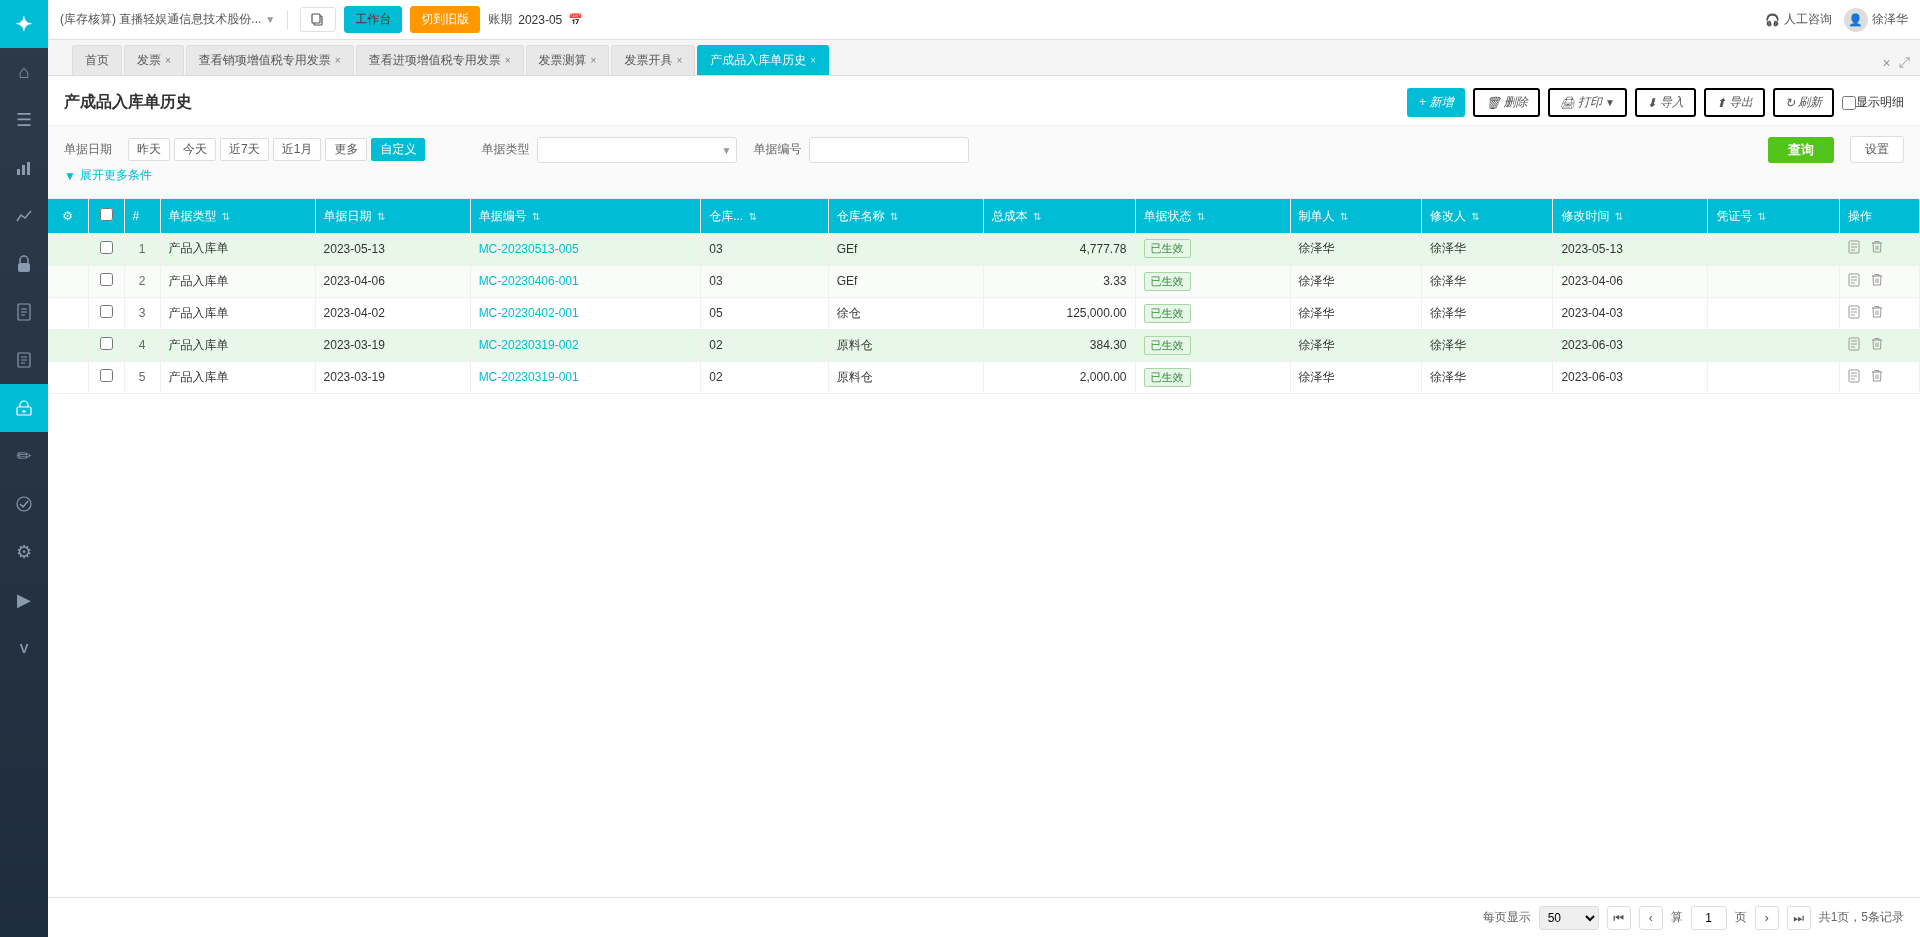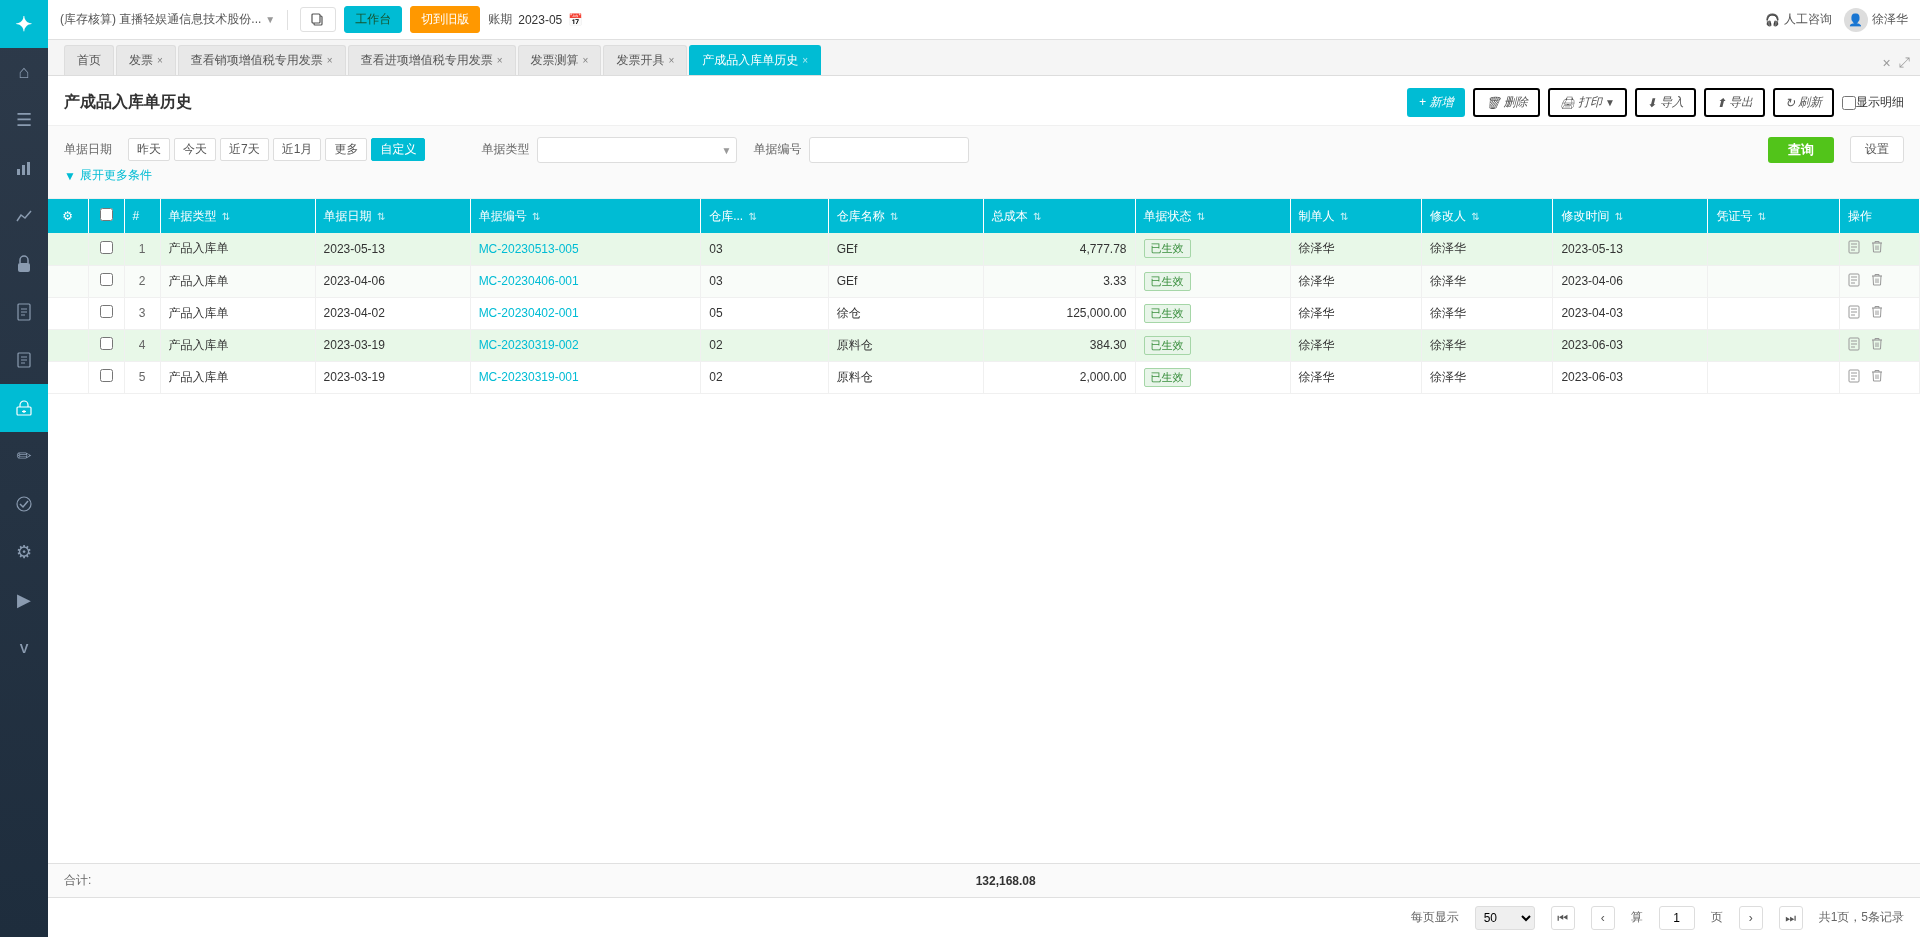--- a/index.html
+++ b/index.html
@@ -75,21 +75,21 @@
       padding: 4px 10px;
       border: 1px solid #e0e0e0;
       border-radius: 3px;
       background: #fff;
       cursor: pointer;
       font-size: 12px;
       color: #555;
     }
     .topbar-btn.primary {
       background: #00bcd4;
-      color: #14532d;
+      color: #7f1d1d;
       border-color: #00bcd4;
     }
     .topbar-btn.orange {
       background: #ff9800;
       color: #fff;
       border-color: #ff9800;
     }
     .topbar-period {
       display: flex;
       align-items: center;
@@ -121,21 +121,21 @@
     }
 
     
     .tabbar {
       height: 36px;
       background: #f5f5f5;
       display: flex;
       align-items: flex-end;
       border-bottom: 1px solid #ddd;
       flex-shrink: 0;
-      padding-left: 16px;
+      padding-left: 24px;
       gap: 2px;
     }
     .tab {
       height: 30px;
       padding: 0 12px;
       display: flex;
       align-items: center;
       gap: 4px;
       background: #e8e8e8;
       border: 1px solid #ddd;
@@ -390,21 +390,21 @@
 
     
     .pagination {
       height: 40px;
       background: #fff;
       border-top: 1px solid #e0e0e0;
       display: flex;
       align-items: center;
       justify-content: flex-end;
       padding: 0 16px;
-      gap: 16px;
+      gap: 8px;
       font-size: 12px;
       color: #555;
       flex-shrink: 0;
     }
     .pagination-label { color: #666; }
     .pagination-select {
       height: 24px;
       border: 1px solid #ddd;
       border-radius: 3px;
       padding: 0 4px;
@@ -860,24 +860,20 @@
                       <line x1="8" y1="5.5" x2="8" y2="10" stroke="#999" stroke-width="1"></line>
                     </svg>
         </span>
       </div>
     </td>
   </tr>
           </tbody>
       </table>
     </div>
 
-    <div class="table-footer">
-      <span class="footer-total-label">合计:</span>
-      <span class="footer-total-value">132,168.08</span>
-    </div>
 
     <div class="pagination">
       <span class="pagination-label">每页显示</span>
       <select class="pagination-select">
         <option value="50">50</option>
         <option value="10">10</option>
         <option value="20">20</option>
         <option value="100">100</option>
       </select>
       <button class="pagination-btn">⏮</button>

